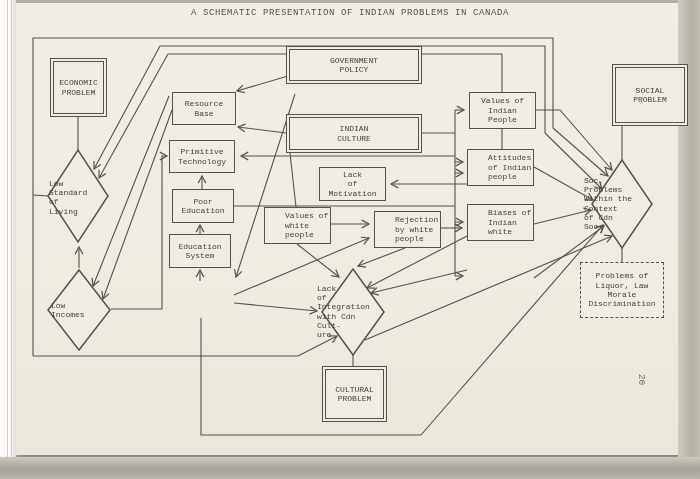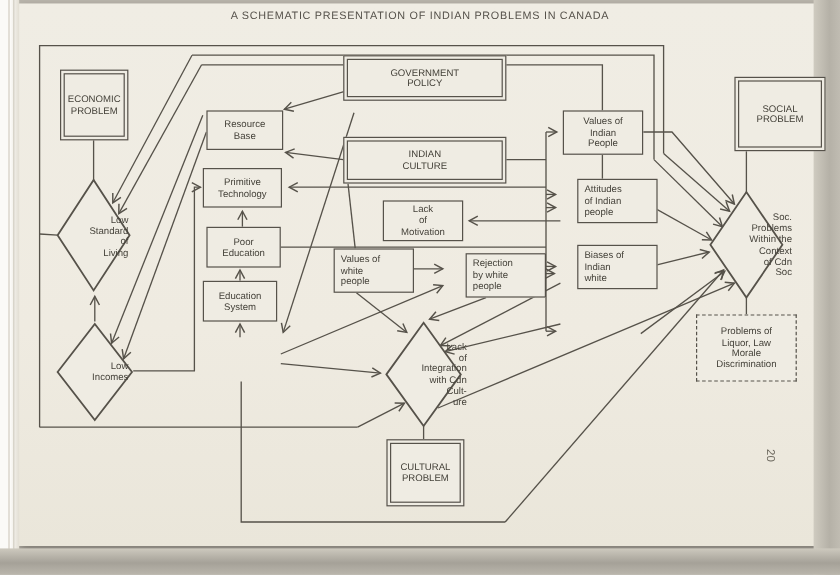--- a/index.html
+++ b/index.html
@@ -1,37 +1,37 @@
 <!DOCTYPE html>
 <html><head>
 <meta charset="utf-8">
 <style>
   html,body{margin:0;padding:0;}
   #stage{position:relative;width:700px;height:479px;background:#b9b5ac;overflow:hidden;
-         font-family:Liberation Sans, sans-serif;}
+         font-family:Liberation Mono, monospace;}
   #paper{position:absolute;left:14px;top:3px;width:676px;height:452px;
          background:linear-gradient(180deg,#f0ede4 0%,#efebe1 60%,#eae6da 100%);
          border-radius:2px 6px 10px 2px;box-shadow:2px 4px 8px rgba(60,56,48,.45);}
   #edge-left{position:absolute;left:0;top:0;width:16px;height:462px;
          background:linear-gradient(90deg,#fbfaf7 55%,#e2ded3 100%);}
   #edge-left .hairline{position:absolute;top:0;height:100%;width:1px;background:#d2cec2;}
   #edge-right{position:absolute;right:0;top:0;width:22px;height:479px;
          background:linear-gradient(90deg,#cfcbc0 0%,#b5b1a7 60%,#c0bcb2 100%);}
   #edge-bottom{position:absolute;left:0;bottom:0;width:700px;height:22px;
          background:linear-gradient(180deg,#cdc9be 0%,#a5a198 55%,#bab6ac 100%);}
   #title{position:absolute;left:0;top:8px;width:700px;text-align:center;
          font-size:9px;letter-spacing:.6px;color:#55514a;}
   .node{position:absolute;box-sizing:border-box;background:#efece3;border:1.2px solid #56524a;
         color:#45423a;font-size:8px;line-height:1.18;white-space:pre-line;
         display:flex;align-items:center;justify-content:center;text-align:center;}
   .dbl{border:4px double #56524a;}
   .dash{border:1.6px dashed #56524a;}
-  .ta-l{justify-content:flex-start;text-align:left;padding-left:5px;margin-left:14px;}
+  .ta-l{justify-content:flex-start;text-align:left;padding-left:20px;}
   .dtext{position:absolute;transform:translate(-50%,-50%);color:#45423a;font-size:8px;
-         line-height:1.15;white-space:pre-line;text-align:right;}
+         line-height:1.15;white-space:pre-line;text-align:left;}
   #page-number{position:absolute;left:636px;top:374px;font-size:9.5px;color:#6e6a60;
          transform:rotate(90deg);}
   svg{position:absolute;left:0;top:0;}
   .ln,.ar{fill:none;stroke:#56524a;stroke-width:1.1;}
   .ar{marker-end:url(#ah);}
   .dia{fill:#efece3;stroke:#56524a;stroke-width:1.5;}
 </style>
 </head>
 <body>
 

